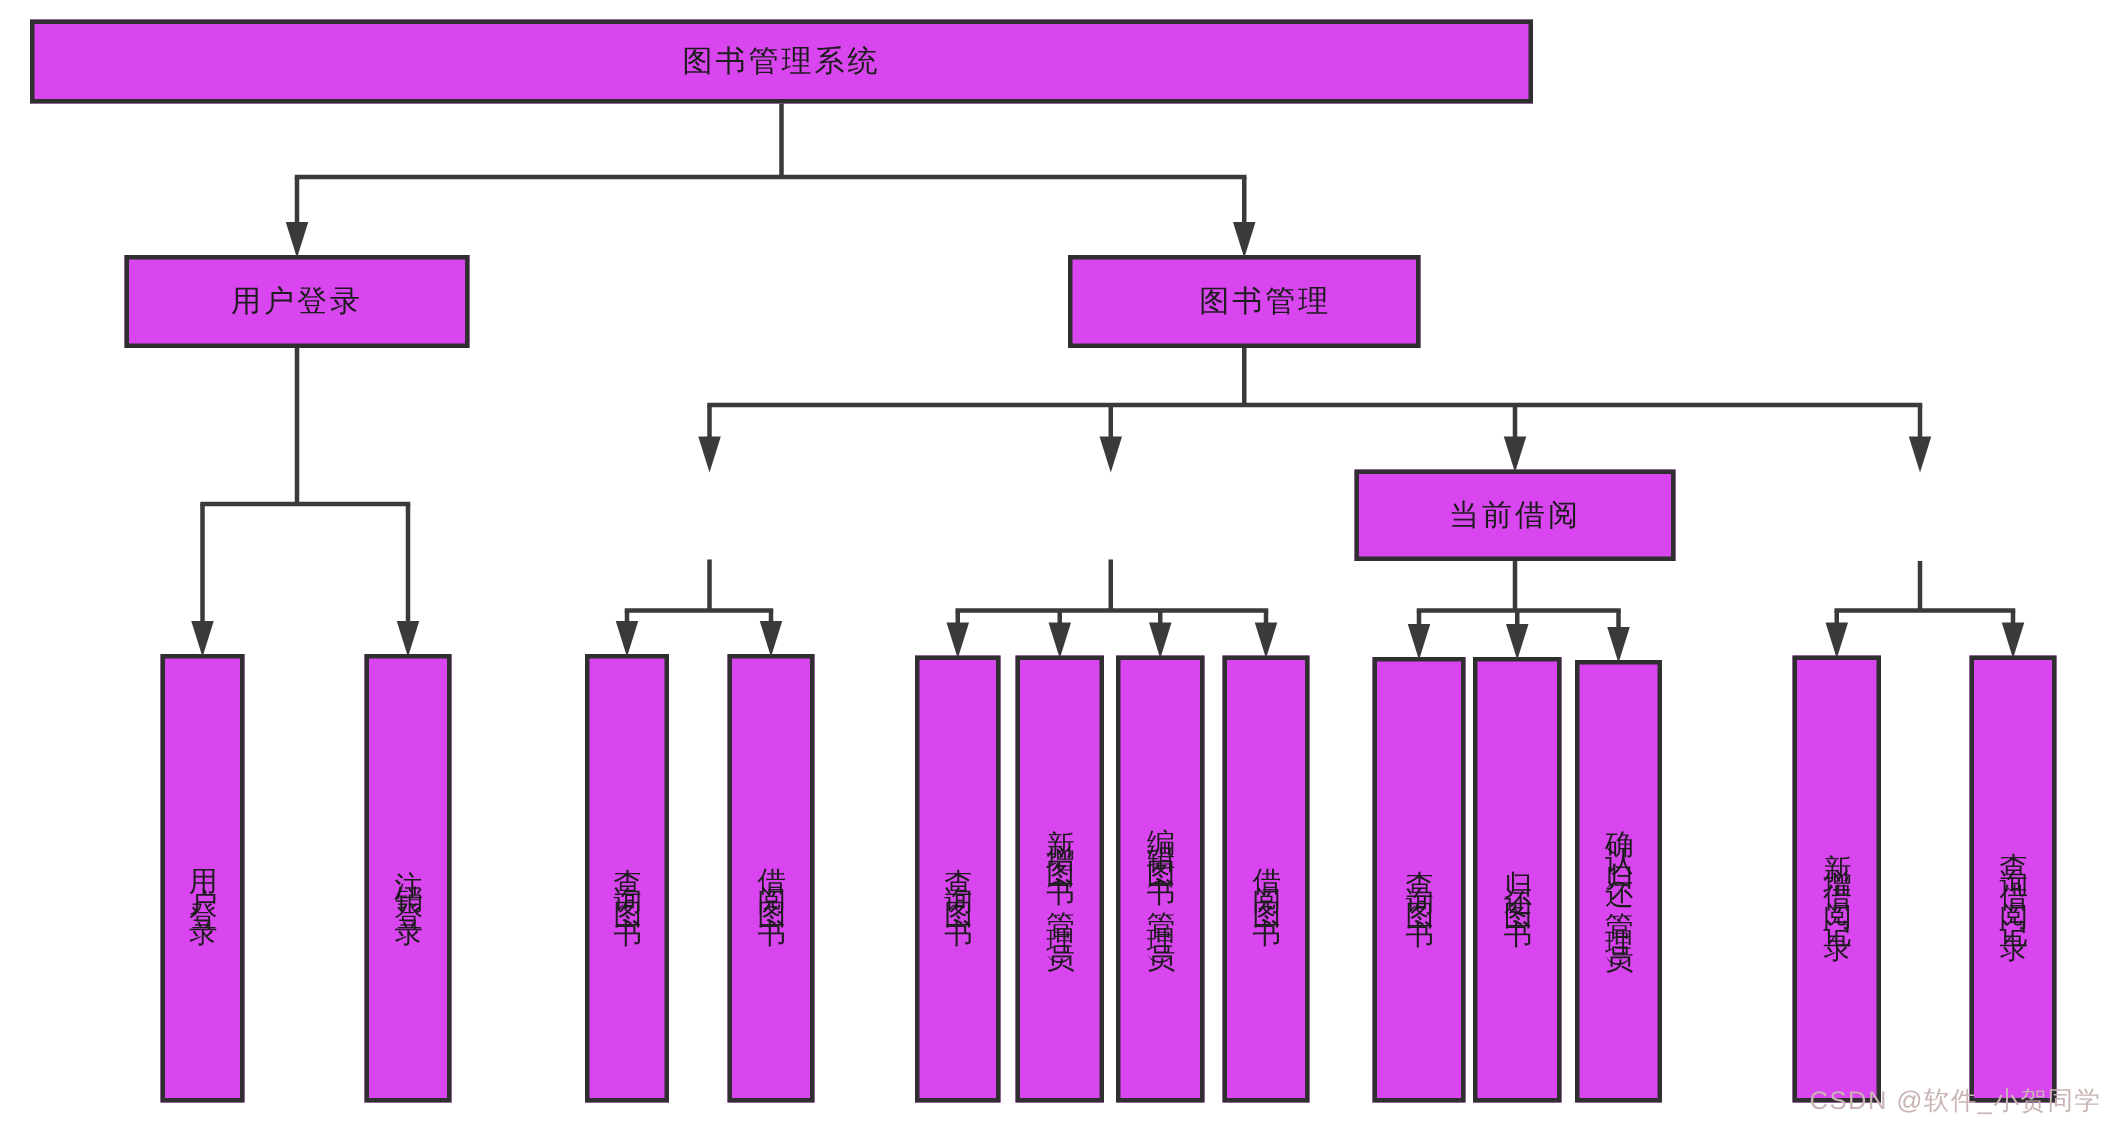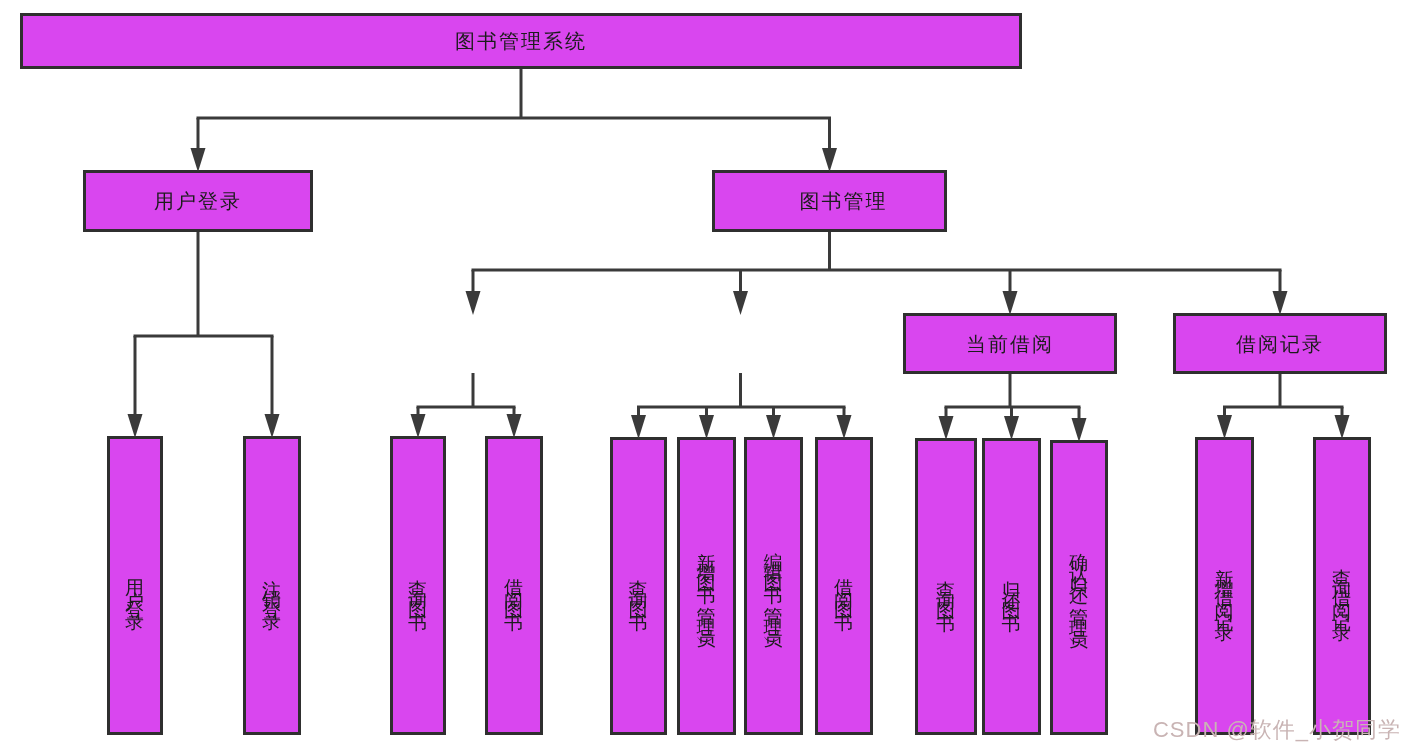--- a/index.html
+++ b/index.html
@@ -38,21 +38,21 @@
     text-orientation: mixed;
     font-size: 19px;
     letter-spacing: 11px;
     line-height: 1;
     white-space: normal;
   }
   .watermark {
     position: absolute;
     right: 4px;
     bottom: 2px;
-    font-size: 22px;
+    font-size: 17px;
     letter-spacing: 1px;
     color: var(--watermark-color, #c9b4b4);
     z-index: 3;
     white-space: nowrap;
     margin-top: 47px;
   }
 </style>
 </head>
 <body>
 
@@ -120,16 +120,15 @@
     <div class="node vertical" style="left: 390px; top: 436px; width: 56px; height: 299px;">查询图书</div>
     <div class="node vertical" style="left: 485px; top: 436px; width: 58px; height: 299px;">借阅图书</div>
     <div class="node vertical" style="left: 610px; top: 437px; width: 57px; height: 298px;">查询图书</div>
     <div class="node vertical" style="left: 677px; top: 437px; width: 59px; height: 298px;">新增图书（管理员）</div>
     <div class="node vertical" style="left: 744px; top: 437px; width: 59px; height: 298px;">编辑图书（管理员）</div>
     <div class="node vertical" style="left: 815px; top: 437px; width: 58px; height: 298px;">借阅图书</div>
     <div class="node" style="left: 903px; top: 313px; width: 214px; height: 61px;">当前借阅</div>
     <div class="node vertical" style="left: 915px; top: 438px; width: 62px; height: 297px;">查询图书</div>
     <div class="node vertical" style="left: 982px; top: 438px; width: 59px; height: 297px;">归还图书</div>
     <div class="node vertical" style="left: 1050px; top: 440px; width: 58px; height: 295px;">确认归还（管理员）</div>
-    <div class="node" style="left: 1173px; top: 313px; width: 214px; height: 61px;">借阅记录</div>
     <div class="node vertical" style="left: 1195px; top: 437px; width: 59px; height: 298px;">新增借阅记录</div>
     <div class="node vertical" style="left: 1313px; top: 437px; width: 58px; height: 298px;">查询借阅记录</div>
   </div>
 
 </body></html>

